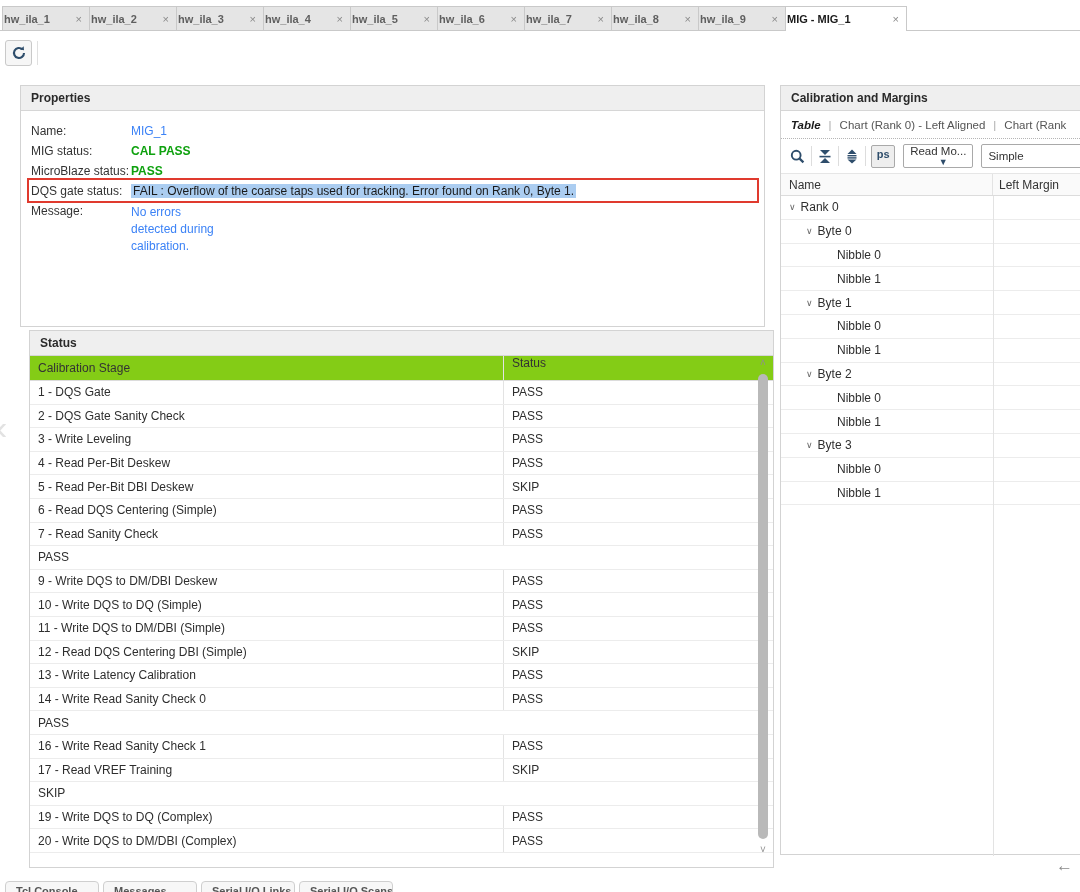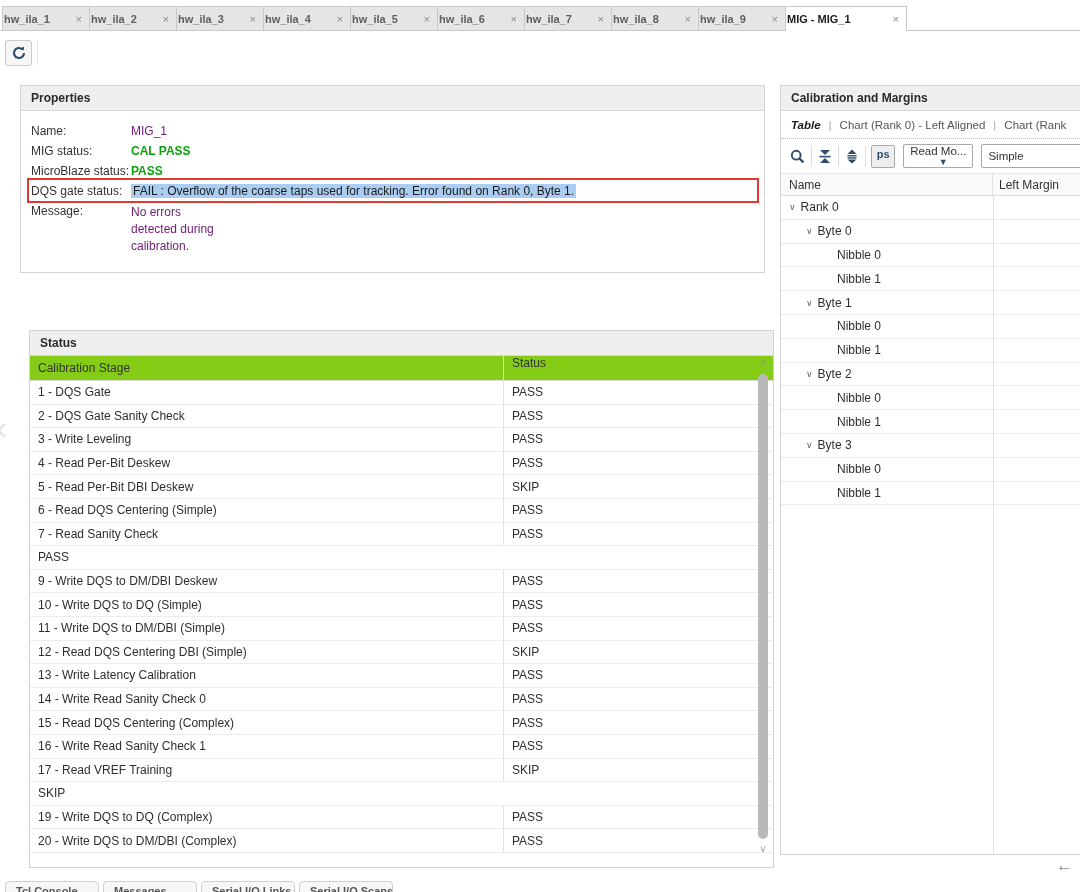--- a/index.html
+++ b/index.html
@@ -23,25 +23,25 @@
   
   .refresh-row { position:absolute; left:5px; top:39px; height:28px; display:flex; align-items:center; }
   .btn-refresh { width:27px; height:26px; border:1px solid #c9c9c9; border-radius:3px;
     background:#f6f6f6; display:flex; align-items:center; justify-content:center; }
   .vsep-toolbar { width:1px; height:24px; background:#e0e0e0; margin-left:5px; }
   
   .panel { position:absolute; border:1px solid #d3d3d3; background:#fff; }
   .panel-header { height:25px; background:#efefef; border-bottom:1px solid #d6d6d6;
     display:flex; align-items:center; padding-left:10px; font-weight:bold; color:#2a2a2a; }
   
-  #properties { left:20px; top:85px; width:745px; height:188px; }
+  #properties { left:20px; top:85px; width:745px; height:242px; }
   .prop-body { padding:10px 0 0 10px; position:relative; }
   .prop-row { display:flex; min-height:20px; align-items:flex-start; position:relative; padding-top:3px; }
   .prop-label { width:100px; flex:0 0 auto; color:#333; }
-  .prop-value { color:#701a75; white-space:nowrap; }
+  .prop-value { color:#3b82f6; white-space:nowrap; }
   .prop-value.green { color:#0ea10e; font-weight:bold; }
   .prop-value.selected { background:#abcdf1; color:#1a1a1a; padding:0 2px; }
   .red-annotation { position:absolute; left:-4px; top:-3px; width:732px; height:25px;
     border:2px solid #e03a2e; pointer-events:none; }
   .msg-line { line-height:17px; }
   
   #status { left:20px; top:330px; width:745px; height:538px;margin-left:9px; }
   .tbl-header { display:flex; height:25px; background:#84cc16; border-bottom:1px solid #dcdcdc;
     align-items:flex-start; color:#333; }
   .col-stage { width:474px; padding-left:8px; border-right:1px solid #e3e3e3; height:100%; display:flex; align-items:center; }
@@ -233,21 +233,20 @@
       </div>
       <div class="status-row">
         <div class="col-stage">13 - Write Latency Calibration</div>
         <div class="col-status">PASS</div>
       </div>
       <div class="status-row">
         <div class="col-stage">14 - Write Read Sanity Check 0</div>
         <div class="col-status">PASS</div>
       </div>
       <div class="status-row">
-        <div class="col-stage">15 - Read DQS Centering (Complex)</div>
         <div class="col-status">PASS</div>
       </div>
       <div class="status-row">
         <div class="col-stage">16 - Write Read Sanity Check 1</div>
         <div class="col-status">PASS</div>
       </div>
       <div class="status-row">
         <div class="col-stage">17 - Read VREF Training</div>
         <div class="col-status">SKIP</div>
       </div>

